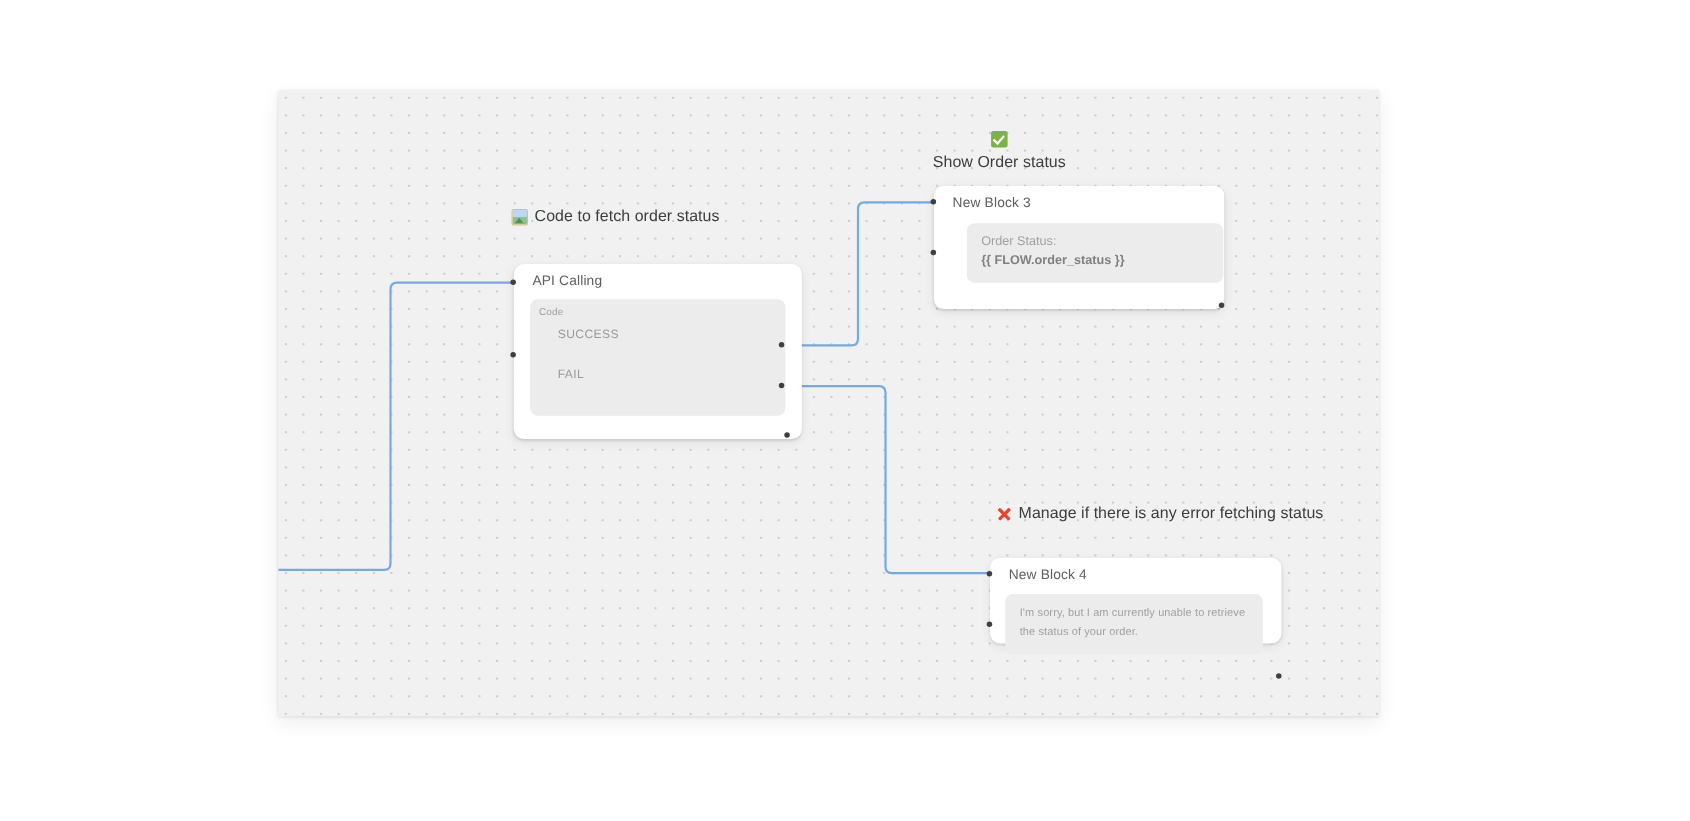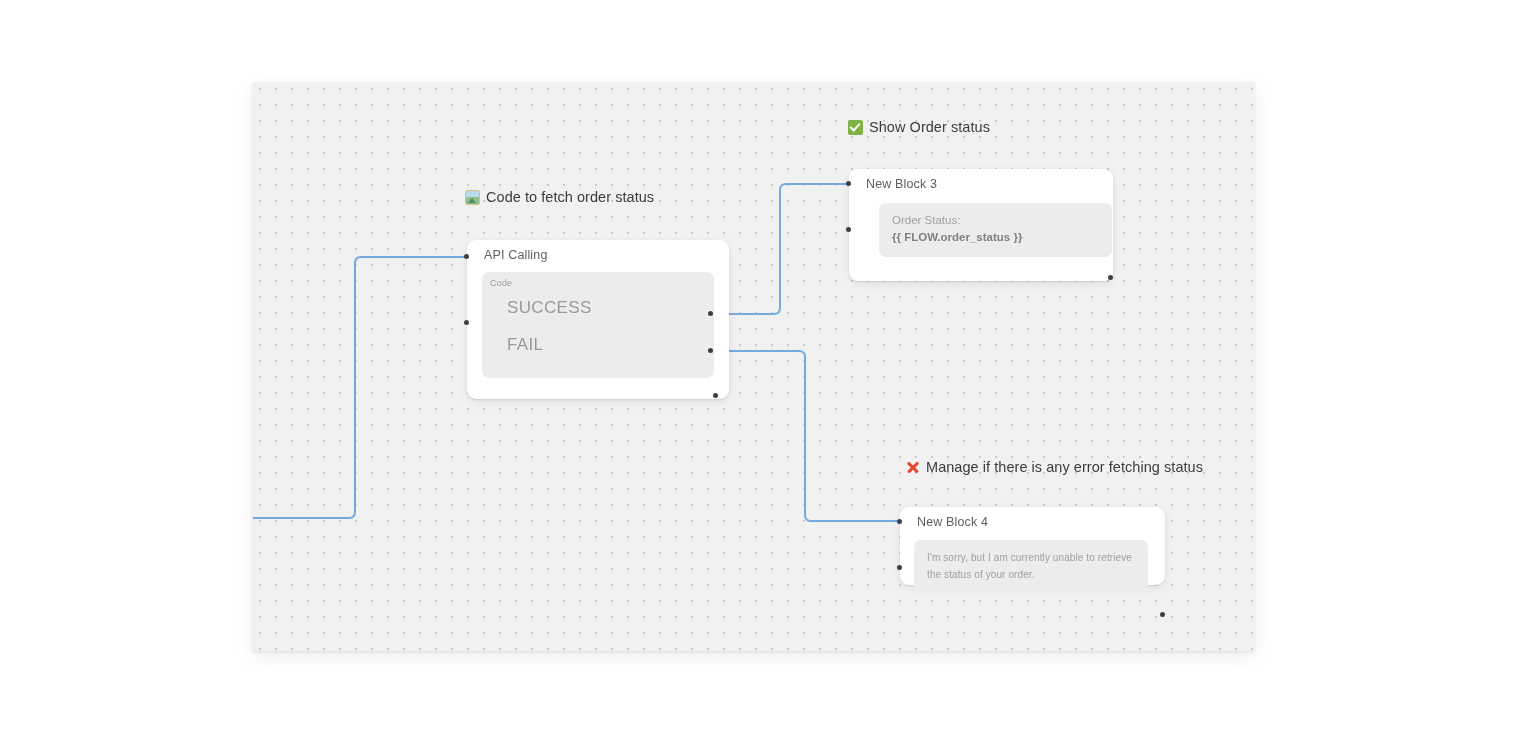--- a/index.html
+++ b/index.html
@@ -73,21 +73,21 @@
     position: absolute;
     left: 8px;
     top: 6px;
     font-size: 9px;
     color: #9d9d9d;
     letter-spacing: 0.2px;
   }
   .body-line {
     position: absolute;
     left: 25px;
-    font-size: 17px;
+    font-size: 11px;
     color: #9a9a9a;
     letter-spacing: 0.35px;
     white-space: nowrap;
   }
   .body-paragraph {
     position: absolute;
     left: 13px;
     right: 12px;
     font-size: 10px;
     line-height: 17px;
@@ -198,21 +198,21 @@
     <path class="edge-path" d="M 458,232 L 521,232 Q 527,232 527,226 L 527,108 Q 527,102 533,102 L 596,102"></path>
 
     <path class="edge-path" d="M 458,269 L 546,269 Q 552,269 552,275 L 552,433 Q 552,439 558,439 L 647,439"></path>
   </svg>
 
   <div class="annotation" style="left:212px; top:107px;">
     <span class="anno-icon icon-picture"></span>
     <span>Code to fetch order status</span>
   </div>
 
-  <div class="annotation" style="left:595px; top:37px;">
+  <div class="annotation" style="left:595px; top:37px;flex-direction:column;">
     <span class="anno-icon icon-check-box"></span>
     <span>Show Order status</span>
   </div>
 
   <div class="annotation" style="left:652px; top:377px;">
     <span class="anno-icon icon-x"></span>
     <span>Manage if there is any error fetching status</span>
   </div>
 
   <div class="node" style="left:214px; top:158px; width:262px; height:159px;">

